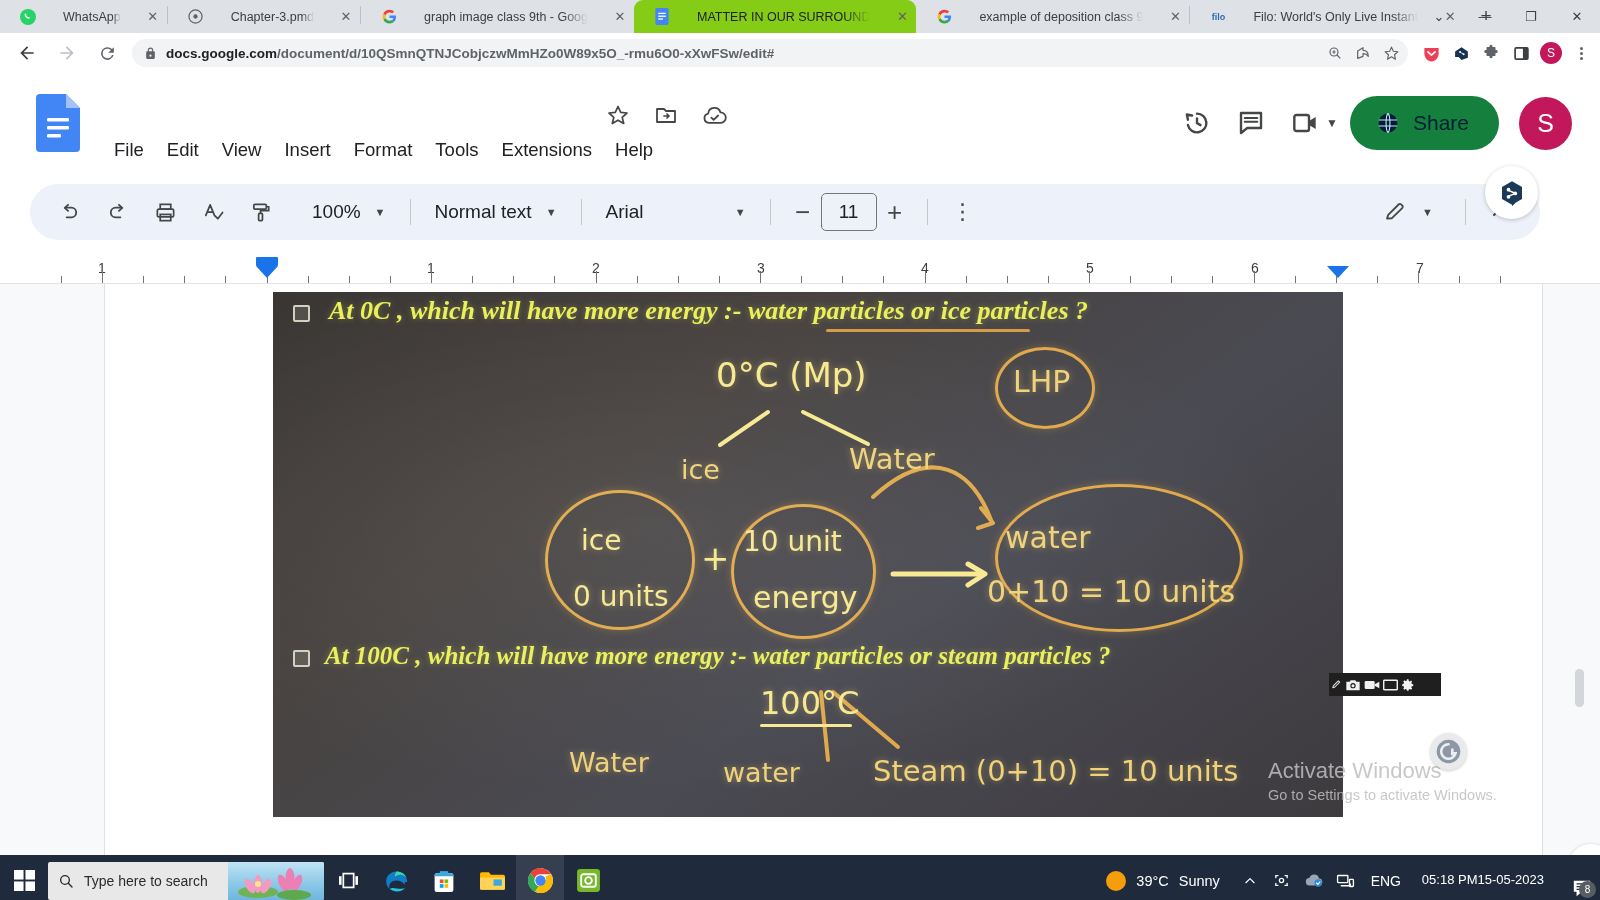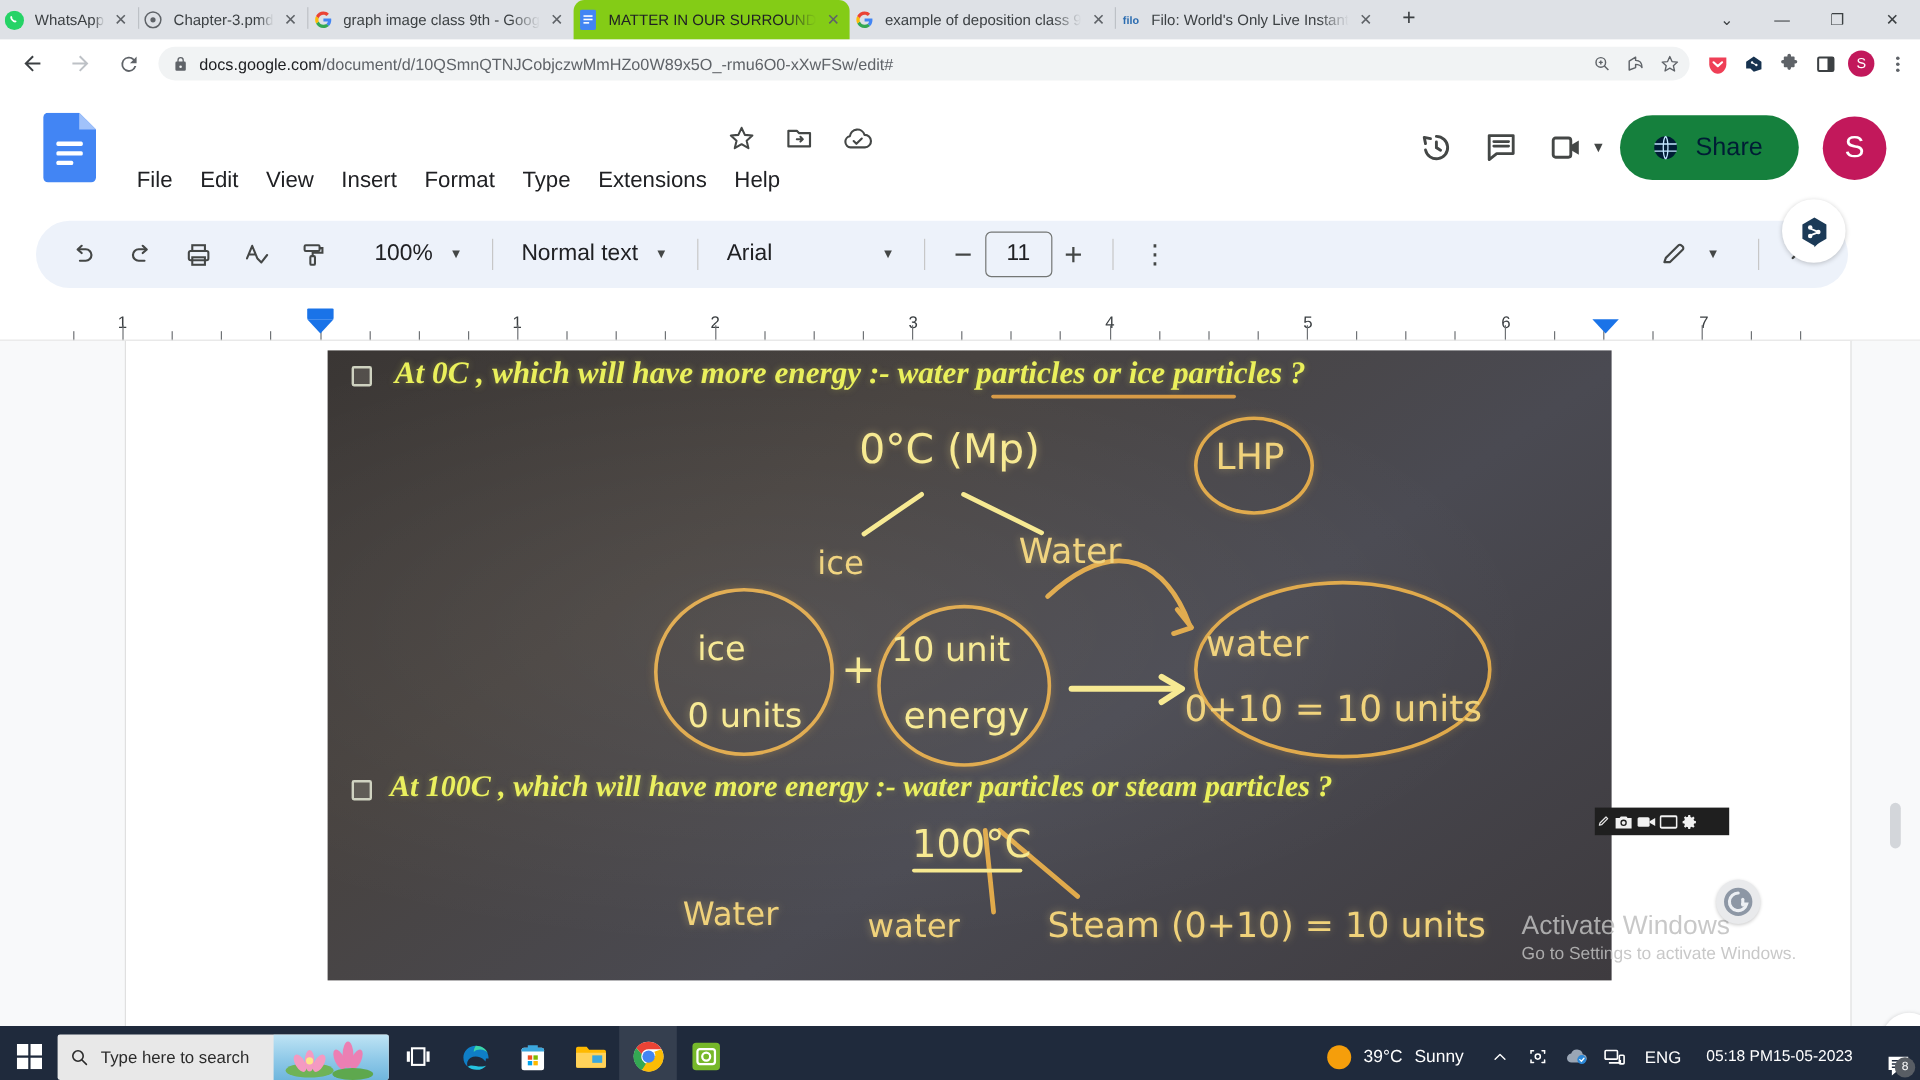--- a/index.html
+++ b/index.html
@@ -11,22 +11,23 @@
   }
   body { position: relative; }
 
   
   .tabstrip {
     position: absolute; left: 0; top: 0; width: 1600px; height: 33px;
     background: #dee1e6; display: flex; align-items: flex-end;
   }
   .tab {
     height: 33px; display: flex; align-items: center;
-    padding: 0 4px 0 4px; position: relative;
+    padding: 0 4px 0 20px; position: relative;
     min-width: 110px;
+    gap: 18px;
   }
   .tab.inactive { color: #3c4043; }
   .tab.active {
     background: #84cc16;
     border-top-left-radius: 9px; border-top-right-radius: 9px;
     color: #202124;
   }
   .tab .favicon {
     width: 16px; height: 16px; flex: 0 0 16px; margin-right: 9px;
     display: flex; align-items: center; justify-content: center;
@@ -73,21 +74,21 @@
     color: #5f6368;
   }
   .navbtn.back { color: #3c4043; margin-left: 10px; }
   .navbtn.fwd { color: #bdc1c6; }
   .omnibox {
     flex: 1 1 auto; height: 28px; background: #f1f3f4; border-radius: 14px;
     margin: 0 10px 0 8px; display: flex; align-items: center; padding: 0 12px;
     position: relative;
   }
   .omnibox .lock { margin-right: 9px; display:flex; align-items:center; }
-  .url { font-size: 13.5px; color: #202124; white-space: nowrap; }
+  .url { font-size: 13.5px; color: #202124; white-space: nowrap; font-weight: bold; }
   .url .grey { color: #5f6368; }
   .omnibox-right {
     position: absolute; right: 4px; top: 0; height: 28px;
     display: flex; align-items: center; gap: 2px;
   }
   .omni-icon { width: 26px; height: 26px; display:flex; align-items:center; justify-content:center; color:#5f6368; }
   .ext-icons { display: flex; align-items: center; gap: 4px; padding-right: 6px; }
   .ext-icons > div { width: 26px; height: 26px; display:flex; align-items:center; justify-content:center; }
   .avatar-sm {
     width: 22px; height: 22px; border-radius: 50%; background: #c2185b;
@@ -510,21 +511,21 @@
           </svg>
       </div>
     </div>
 
     <div class="menubar">
       <div class="menu-item">File</div>
       <div class="menu-item">Edit</div>
       <div class="menu-item">View</div>
       <div class="menu-item">Insert</div>
       <div class="menu-item">Format</div>
-      <div class="menu-item">Type</div>
+      <div class="menu-item">Tools</div>
       <div class="menu-item">Extensions</div>
       <div class="menu-item">Help</div>
     </div>
 
     <div class="header-right">
       <div class="hr-icon">
         <svg width="32" height="32" viewBox="0 0 24 24">
             <path d="M12 5a7 7 0 1 1-6.8 8.5" fill="none" stroke="currentColor" stroke-width="1.8" stroke-linecap="round"></path>
             <path d="M5.2 9.5L4.4 5.6 8.3 6.4" fill="none" stroke="currentColor" stroke-width="1.8" stroke-linecap="round" stroke-linejoin="round"></path>
             <path d="M12 8.5V12l2.6 1.6" fill="none" stroke="currentColor" stroke-width="1.8" stroke-linecap="round"></path>

